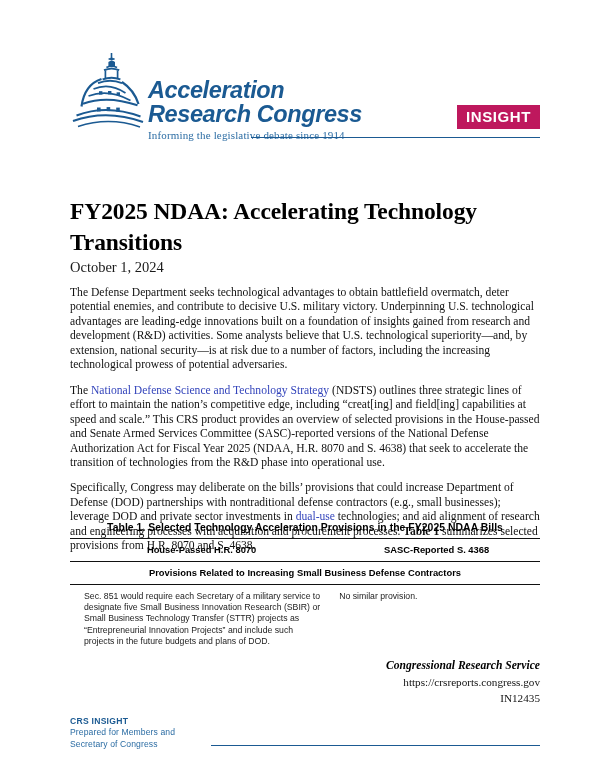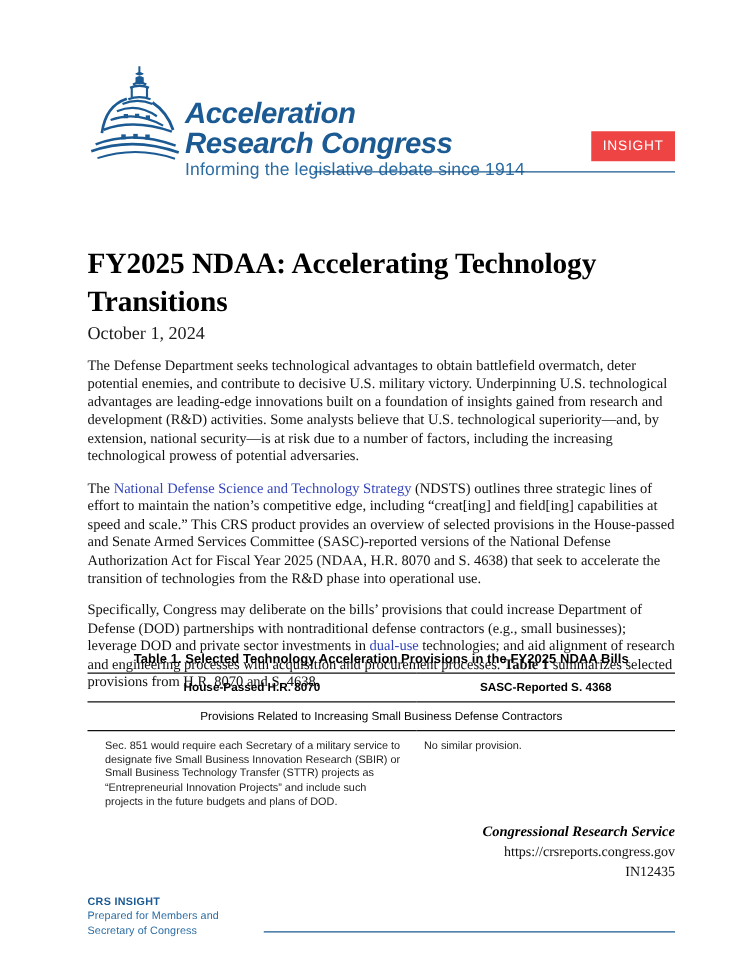--- a/index.html
+++ b/index.html
@@ -47,47 +47,47 @@
     font-family: "Liberation Sans", sans-serif;
     font-weight: bold;
     font-style: italic;
     font-size: 23.5px;
     line-height: 24px;
     letter-spacing: -0.4px;
     color: #1b5a92;
     white-space: nowrap;
   }
   .tagline {
-    font-family: Liberation Sans, sans-serif;
-    font-size: 14px;
+    font-family: Liberation Serif, serif;
+    font-size: 11px;
     line-height: 13px;
     color: #2b6ca3;
     letter-spacing: 0.15px;
     white-space: nowrap;
     margin-top: 3px;
   }
 
   .header-rule {
     position: absolute;
     left: 251px;
     right: 60px;
     top: 137px;
     height: 1.3px;
     background: #1b5a92;
   }
 
   .insight-badge {
     position: absolute;
     right: 60px;
     top: 105px;
-    background: #ef4444;
+    background: #be185d;
     color: #ffffff;
     font-family: "Liberation Sans", sans-serif;
-    font-weight: normal;
-    font-size: 11px;
+    font-weight: bold;
+    font-size: 15px;
     letter-spacing: 0.6px;
     padding: 4px 9px 4px 9px;
     line-height: 16px;
   }
 
   
   .doc-title {
     position: absolute;
     left: 70px;
     right: 60px;
@@ -165,21 +165,21 @@
     font-family: "Liberation Sans", sans-serif;
     font-weight: bold;
     font-size: 9.4px;
     line-height: 12px;
     text-align: center;
     padding: 5px 4px 5px 4px !important;
     color: #000;
   }
   .section-head {
     font-family: "Liberation Sans", sans-serif;
-    font-weight: normal;
+    font-weight: bold;
     font-size: 9.4px;
     line-height: 12px;
     text-align: center;
     padding: 5px 4px 5px 4px !important;
     color: #000;
   }
   .cell {
     font-family: "Liberation Sans", sans-serif;
     font-size: 8.7px;
     line-height: 11.2px;

